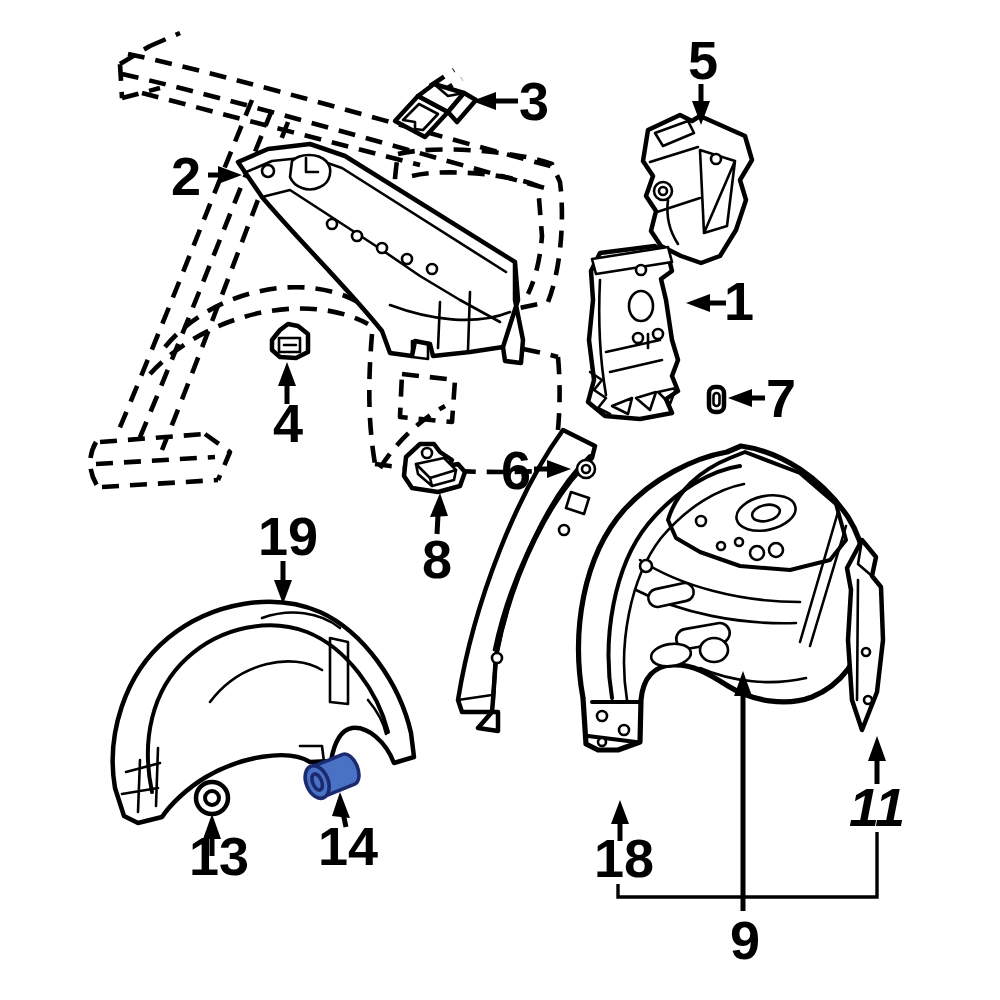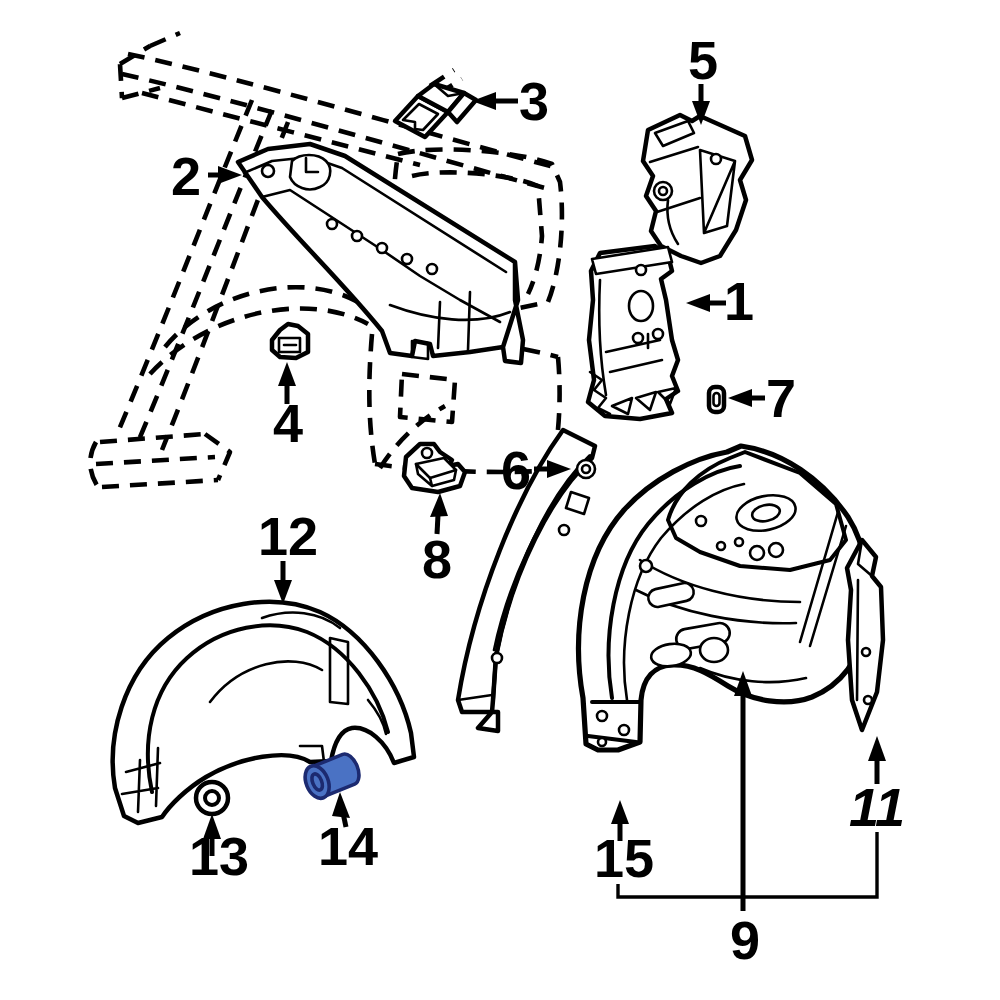--- a/index.html
+++ b/index.html
@@ -249,18 +249,18 @@
 
 <div class="callout" style="left:739px;top:301px;">1</div>
 <div class="callout" style="left:186px;top:176px;">2</div>
 <div class="callout" style="left:534px;top:101px;">3</div>
 <div class="callout" style="left:288px;top:423px;">4</div>
 <div class="callout" style="left:703px;top:60px;">5</div>
 <div class="callout" style="left:516px;top:470px;">6</div>
 <div class="callout" style="left:781px;top:398px;">7</div>
 <div class="callout" style="left:437px;top:559px;">8</div>
 <div class="callout" style="left:745px;top:940px;">9</div>
-<div class="callout" style="left:624px;top:858px;">15</div>
+<div class="callout" style="left:624px;top:858px;">18</div>
 <div class="callout" style="left:877px;top:807px;font-style:italic;">11</div>
-<div class="callout" style="left:288px;top:536px;">12</div>
+<div class="callout" style="left:288px;top:536px;">19</div>
 <div class="callout" style="left:219px;top:856px;text-align:right;">13</div>
 <div class="callout" style="left:348px;top:846px;">14</div>
 </div>
 
 </body></html>

